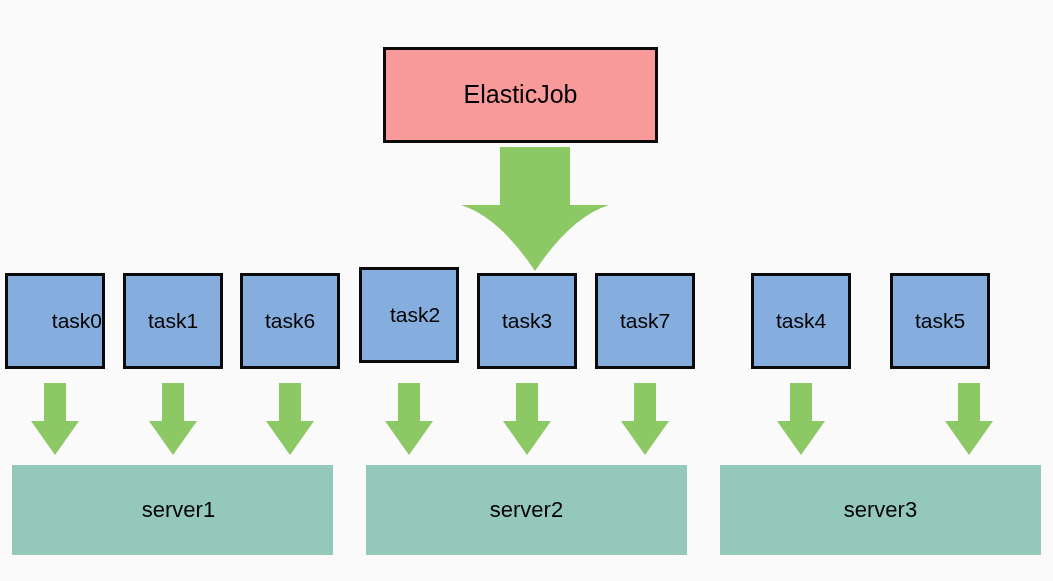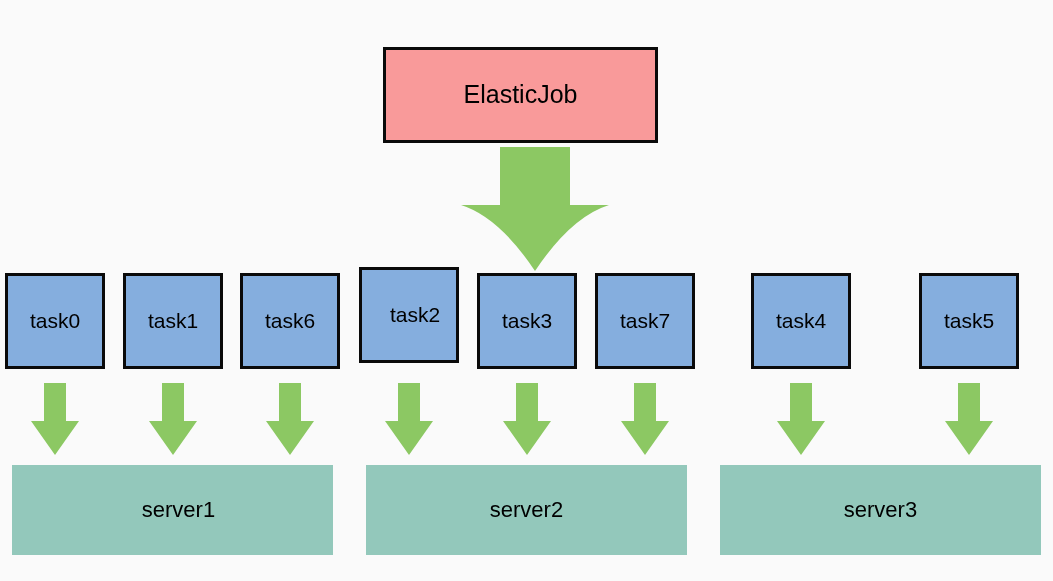--- a/index.html
+++ b/index.html
@@ -66,21 +66,21 @@
   <div class="node job-node" style="left:383px; top:47px; width:275px; height:96px;">
     <span>ElasticJob</span>
   </div>
 
   <div class="arrow" style="left:461px; top:147px; width:148px; height:124px;">
     <svg viewBox="0 0 148 124" preserveAspectRatio="none" aria-hidden="true">
       <path d="M 39 0 L 109 0 L 109 58 L 148 58 Q 110 70 74 124 Q 38 70 0 58 L 39 58 Z" fill="#8cc863"></path>
     </svg>
   </div>
 
-  <div class="node task-node" style="left:5px; top:273px; width:100px; height:96px;">
+  <div class="node task-node" style="left:5px; top:273px; width:100px; height:96px;justify-content:flex-end;">
     <span>task0</span>
   </div>
 
   <div class="node task-node" style="left:123px; top:273px; width:100px; height:96px;">
     <span>task1</span>
   </div>
 
   <div class="node task-node" style="left:240px; top:273px; width:100px; height:96px;">
     <span>task6</span>
   </div>
@@ -94,21 +94,21 @@
   </div>
 
   <div class="node task-node" style="left:595px; top:273px; width:100px; height:96px;">
     <span>task7</span>
   </div>
 
   <div class="node task-node" style="left:751px; top:273px; width:100px; height:96px;">
     <span>task4</span>
   </div>
 
-  <div class="node task-node" style="left:919px; top:273px; width:100px; height:96px;">
+  <div class="node task-node" style="left:890px; top:273px; width:100px; height:96px;">
     <span>task5</span>
   </div>
 
   <div class="arrow" style="left:31px; top:383px; width:48px; height:72px;">
     <svg viewBox="0 0 48 72" preserveAspectRatio="none" aria-hidden="true">
       <path d="M 13 0 L 35 0 L 35 38 L 48 38 L 24 72 L 0 38 L 13 38 Z" fill="#8cc863"></path>
     </svg>
   </div>
 
   <div class="arrow" style="left:149px; top:383px; width:48px; height:72px;">

